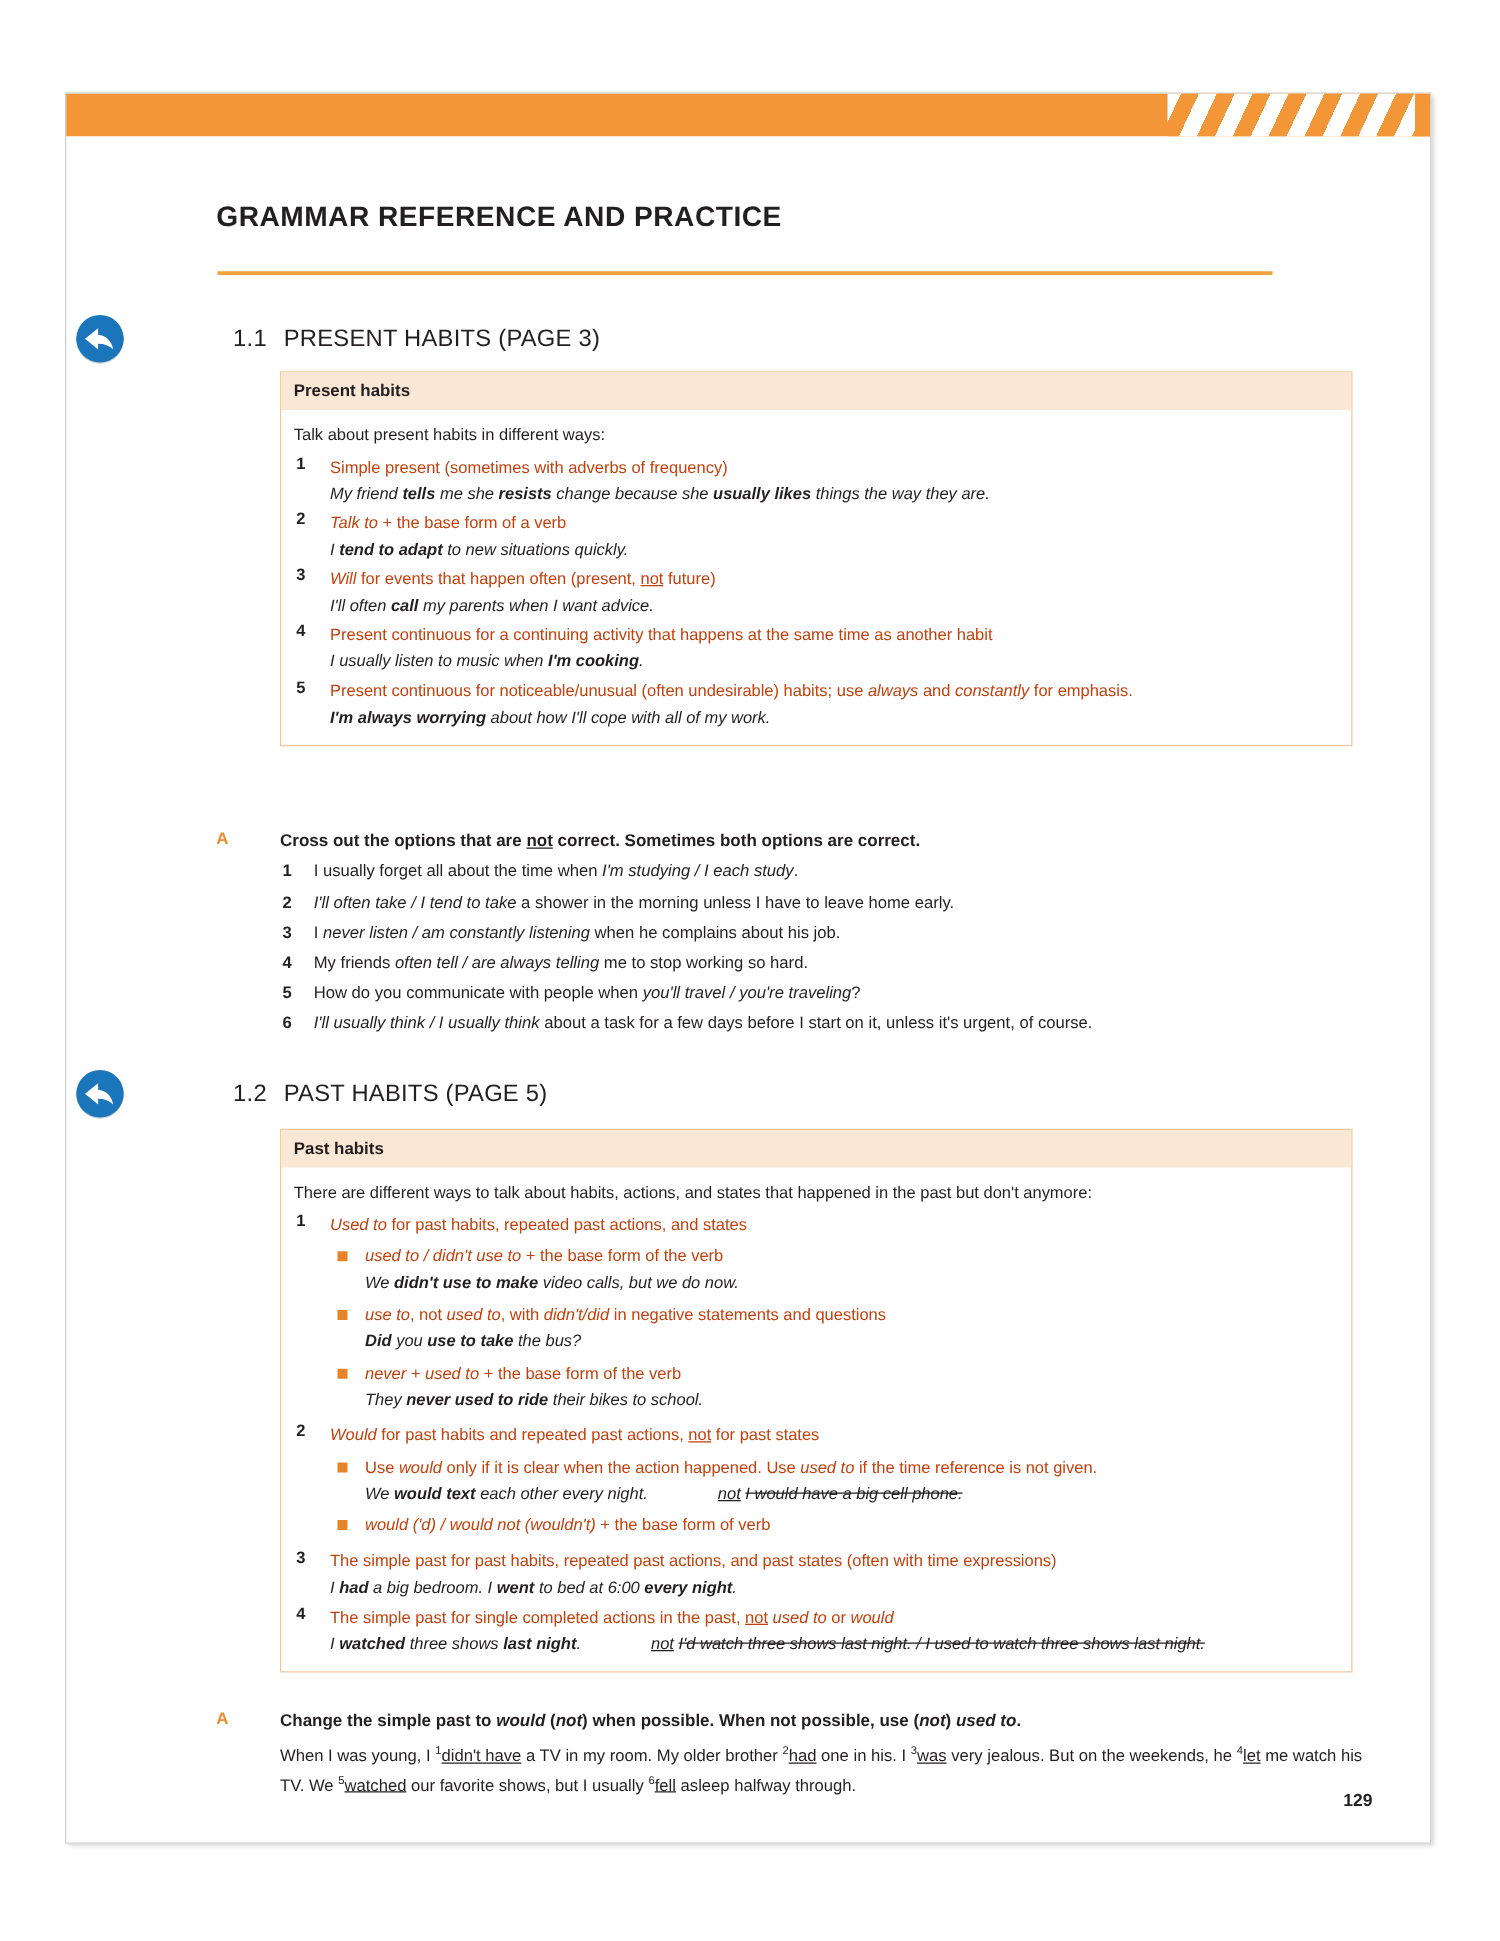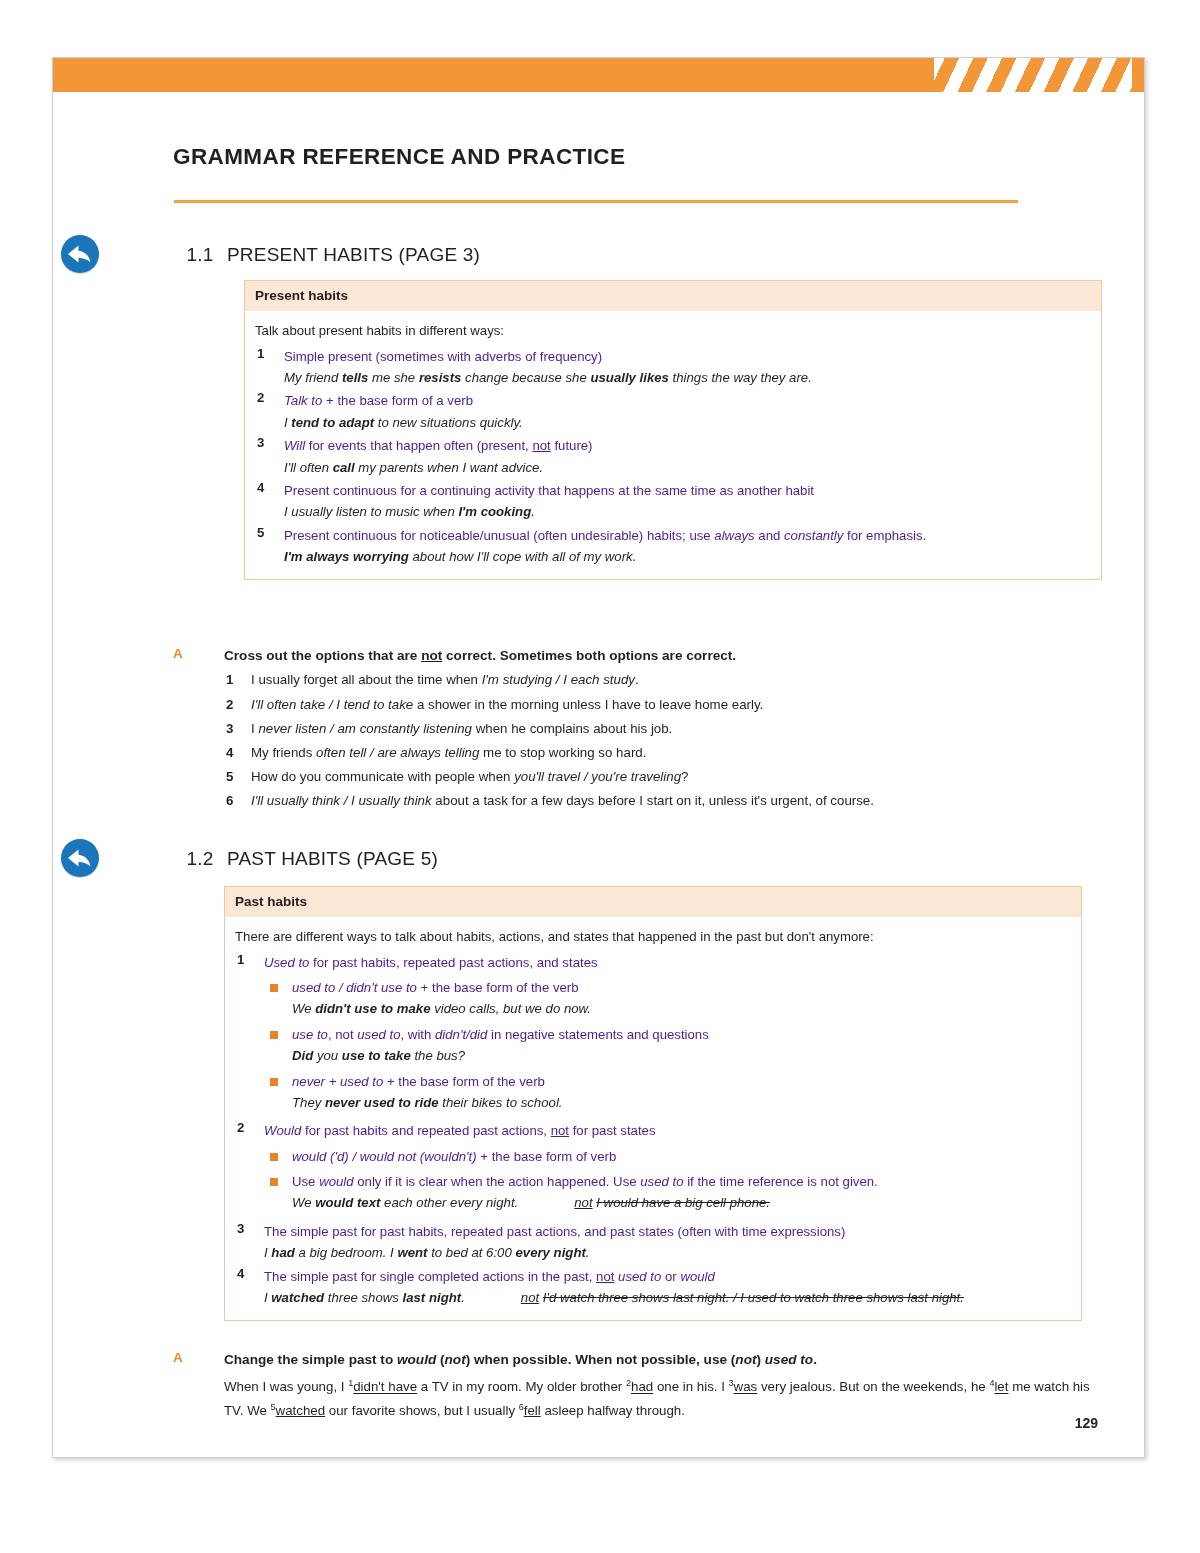--- a/index.html
+++ b/index.html
@@ -12,21 +12,21 @@
     height: 1553px;
     font-family: "Liberation Sans", sans-serif;
     position: relative;
     overflow: hidden;
   }
 
   
   .page {
     position: absolute;
     left: 52px;
-    top: 57px;
+    top: 74px;
     width: 1093px;
     height: 1401px;
     background: #ffffff;
     border: 1px solid #cfcfcf;
     box-shadow: 2px 2px 4px rgba(0,0,0,0.18);
     box-sizing: border-box;
     padding-left: 23px;
   }
 
   
@@ -138,21 +138,21 @@
   .rule > .idx {
     position: absolute;
     left: 2px;
     top: 0;
     font-size: 13.2px;
     font-weight: bold;
     color: #231f20;
   }
   .rline {
     font-size: 13.2px;
-    color: #4c1d95;
+    color: #c2410c;
     line-height: 1.62;
   }
   .ex {
     font-size: 13.2px;
     color: #231f20;
     font-style: italic;
     line-height: 1.62;
   }
 
   
@@ -245,21 +245,21 @@
         <circle cx="21" cy="22" r="19" fill="#cfd3d6"></circle>
         <circle cx="21" cy="21" r="19" fill="#1a75bb"></circle>
         <path d="M19.5 12.5 L9 21 L19.5 29.5 L19.5 25 C24.5 25 28.5 26.5 31.5 29.5 C30.5 23 26 18.5 19.5 17.8 Z" fill="#ffffff"></path>
       </svg>
     </div>
 
     <div class="sec" style="top:152px;">
       <span class="num">1.1</span><span>PRESENT HABITS (PAGE 3)</span>
     </div>
 
-    <div class="gbox" style="top:188px;margin-left:20px;">
+    <div class="gbox" style="top:188px;">
       <div class="gbox-head">Present habits</div>
       <div class="gbox-body">
         <div class="lead">Talk about present habits in different ways:</div>
 
         <div class="rule">
           <span class="idx">1</span>
           <div class="rline">Simple present (sometimes with adverbs of frequency)</div>
           <div class="ex">My friend <b>tells</b> me she <b>resists</b> change because she <b>usually likes</b> things the way they are.</div>
         </div>
 
@@ -333,25 +333,25 @@
           <div class="sq">
             <div class="rline"><i>never + used to</i> + the base form of the verb</div>
             <div class="ex">They <b>never used to ride</b> their bikes to school.</div>
           </div>
         </div>
 
         <div class="rule" style="margin-top:7px;">
           <span class="idx">2</span>
           <div class="rline"><i>Would</i> for past habits and repeated past actions, <span class="u">not</span> for past states</div>
           <div class="sq">
-            <div class="rline"><i>would ('d) / would not (wouldn't)</i> + the base form of verb</div>
-          </div>
-          <div class="sq">
             <div class="rline">Use <i>would</i> only if it is clear when the action happened. Use <i>used to</i> if the time reference is not given.</div>
             <div class="ex">We <b>would text</b> each other every night.<span class="gap"></span><span class="u">not</span> <span class="strike">I would have a big cell phone.</span></div>
+          </div>
+          <div class="sq">
+            <div class="rline"><i>would ('d) / would not (wouldn't)</i> + the base form of verb</div>
           </div>
         </div>
 
         <div class="rule" style="margin-top:7px;">
           <span class="idx">3</span>
           <div class="rline">The simple past for past habits, repeated past actions, and past states (often with time expressions)</div>
           <div class="ex">I <b>had</b> a big bedroom. I <b>went</b> to bed at 6:00 <b>every night</b>.</div>
         </div>
 
         <div class="rule">

